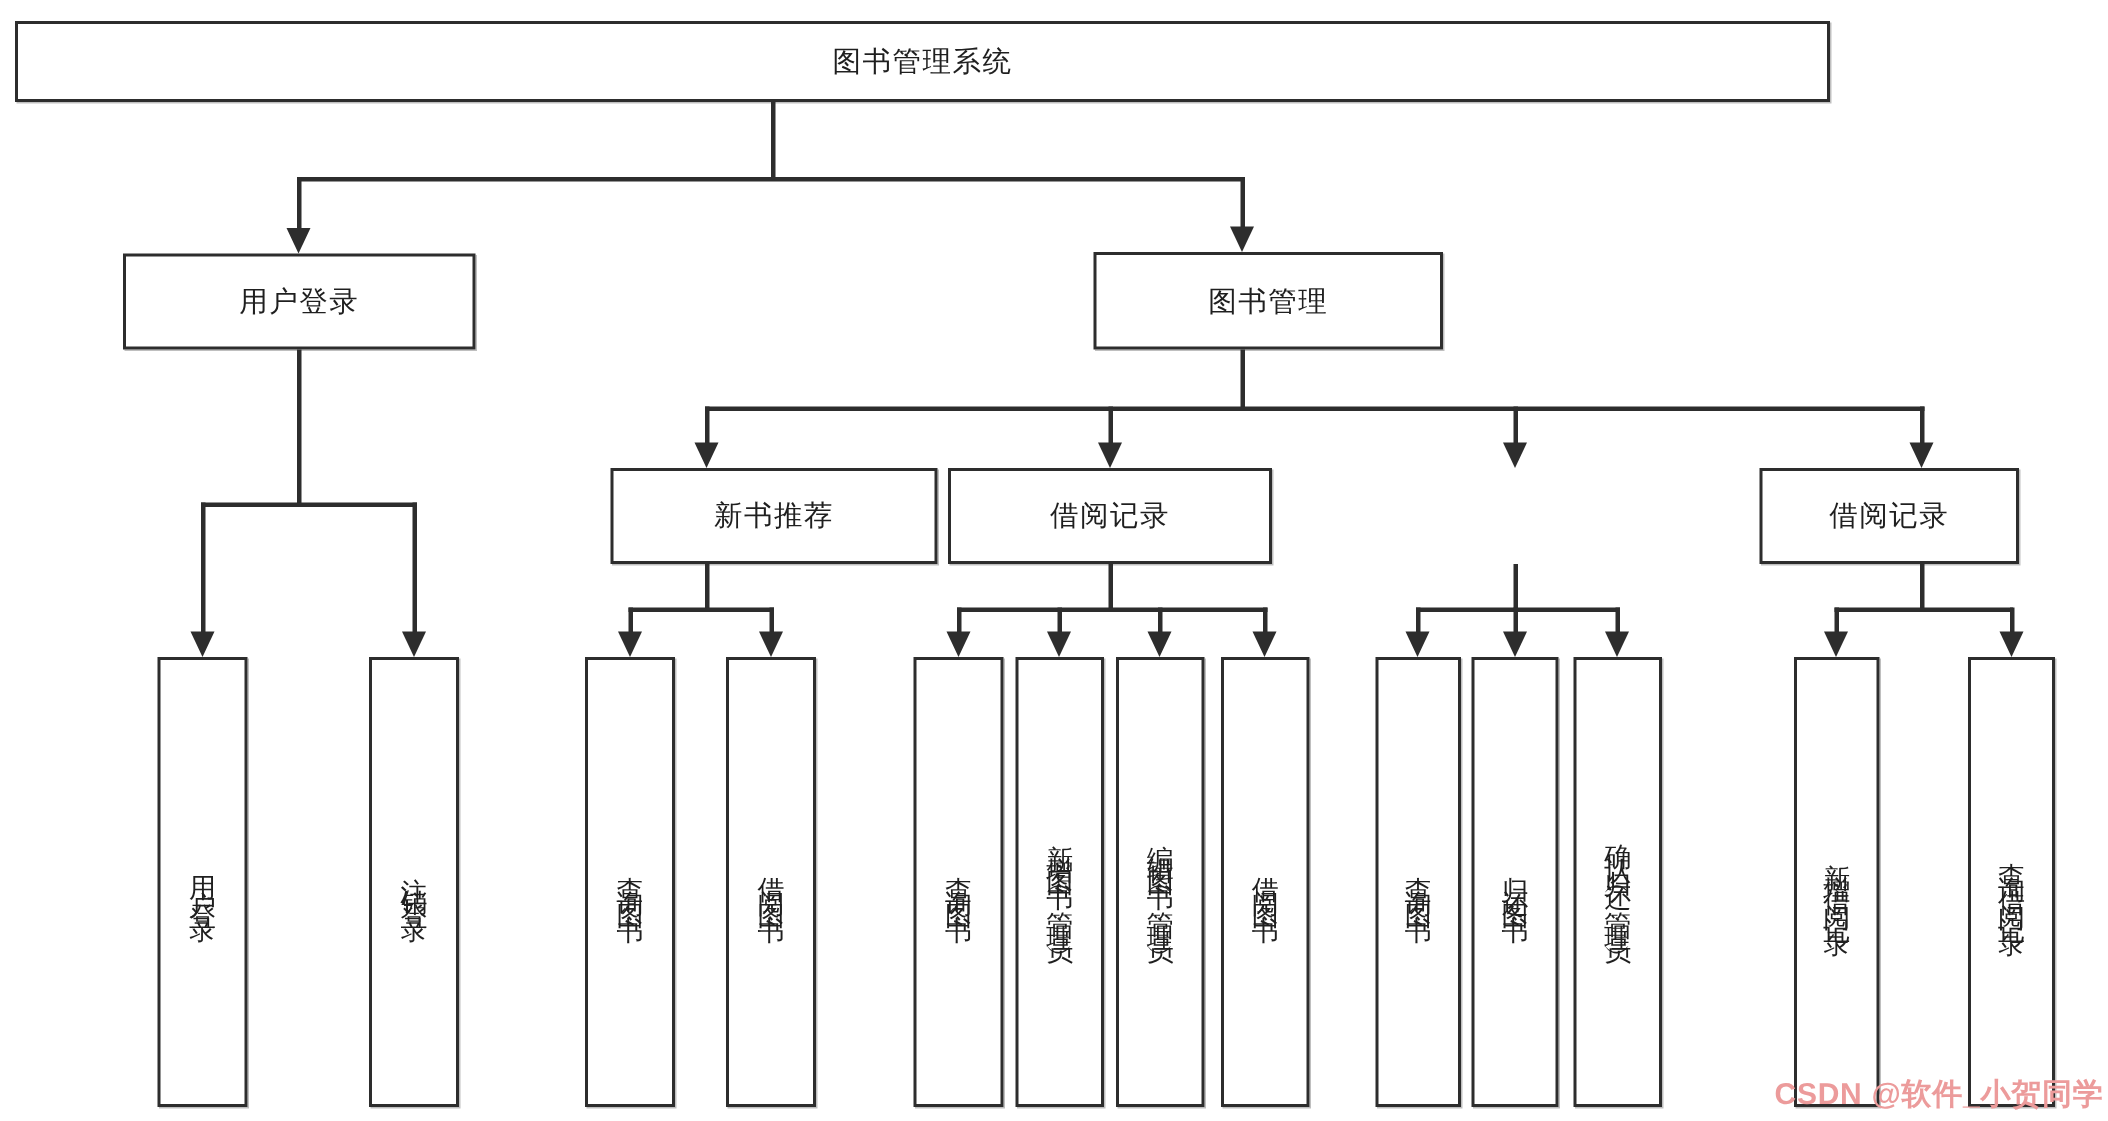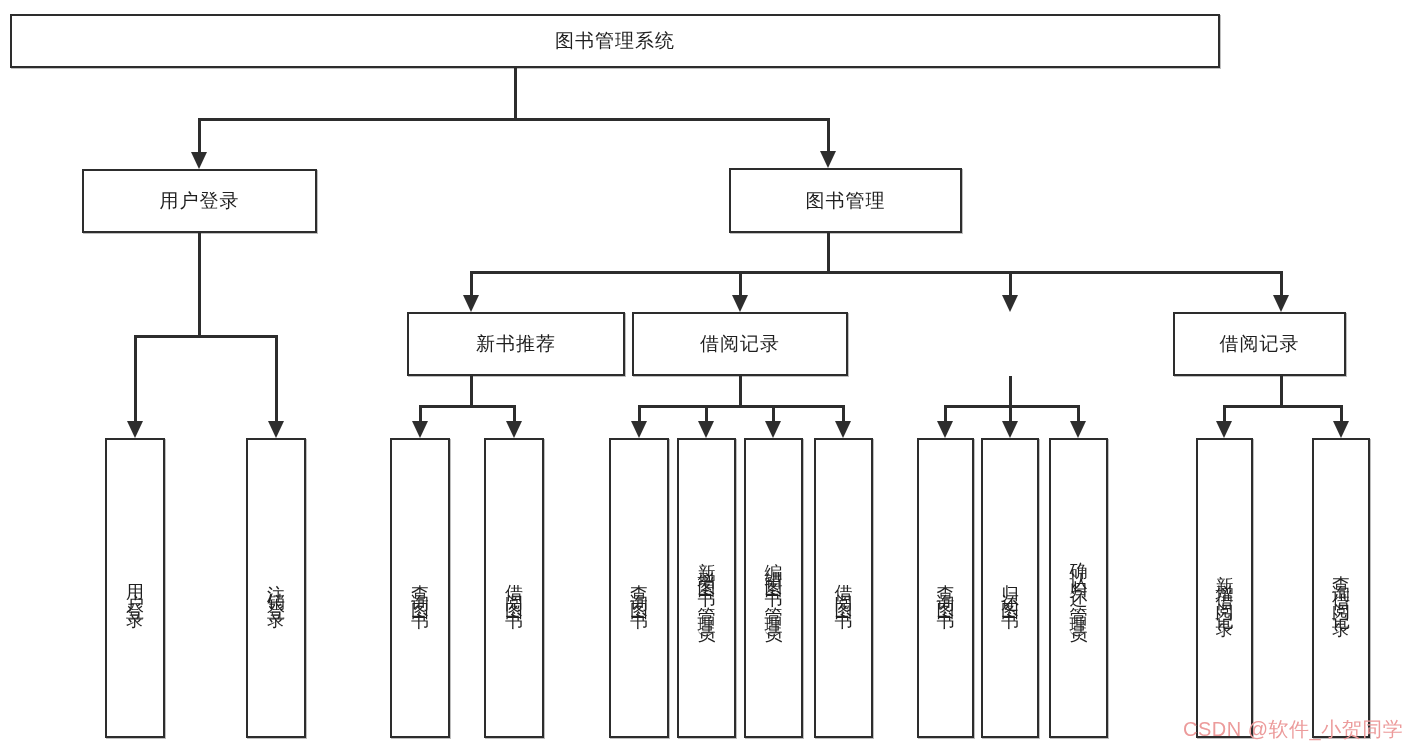--- a/index.html
+++ b/index.html
@@ -45,20 +45,21 @@
     border-right:8px solid transparent;
     border-top:17px solid #2d2d2d;
   }
   .watermark {
     position:absolute;
     color:#ec9b9b;
     font-size:20px;
     letter-spacing:0.5px;
     z-index:10;
     white-space:nowrap;
+    font-weight:bold;
   }
 </style>
 </head>
 <body>
 
 <div id="canvas">
 
   <div class="node" style="left:10px; top:14px; width:1210px; height:54px;">图书管理系统</div>
 
   <div class="node" style="left:82px; top:169px; width:235px; height:64px;">用户登录</div>

